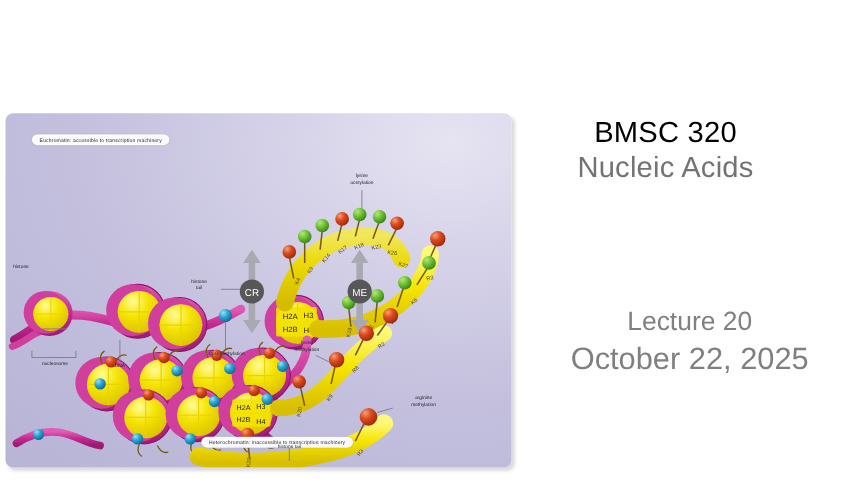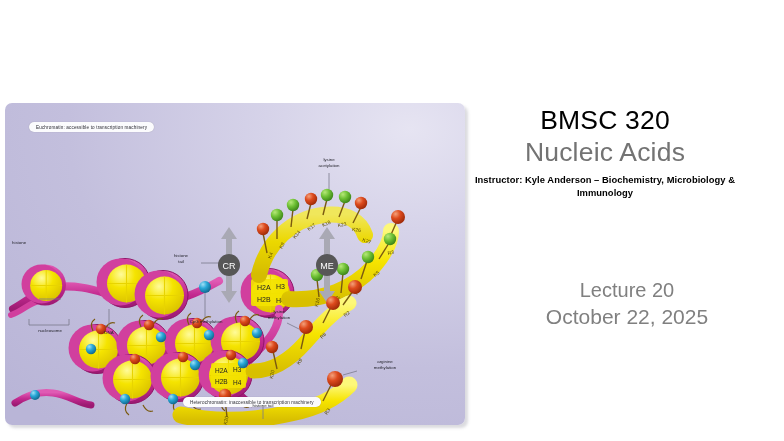--- a/index.html
+++ b/index.html
@@ -35,22 +35,22 @@
 
   
   #title-block{position:absolute;left:448px;top:106px;width:314px;text-align:center;}
   #course-line{font-size:26.5px;color:#000;line-height:1.12;letter-spacing:.2px;}
   #subject-line{font-size:26.5px;color:#737373;line-height:1.2;letter-spacing:.2px;margin-top:1px;}
   #instructor-line{
     font-size:9.4px;font-weight:bold;color:#000;line-height:1.38;margin-top:6px;
     padding:0 14px;letter-spacing:.05px;
   }
   #lecture-block{position:absolute;left:470px;top:277px;width:314px;text-align:center;color:#808080;}
-  #lecture-num{font-size:20px;line-height:1.3;}
-  #lecture-date{font-size:21px;line-height:1.3;}
+  #lecture-num{font-size:24px;line-height:1.3;}
+  #lecture-date{font-size:28px;line-height:1.3;}
 </style>
 </head>
 <body>
 
 <div id="slide">
 
   <div id="figure-panel">
 
     <svg id="figure-svg" viewBox="0 0 460 322" xmlns="http://www.w3.org/2000/svg">
       <defs>
@@ -323,21 +323,20 @@
     <div class="lbl ctr" style="left:352px;top:256px;width:56px;">
       <span>arginine</span><br>
       <span>methylation</span>
     </div>
     <div class="lbl ctr" style="left:228px;top:300px;width:60px;">histone tail</div>
   </div>
 
   <div id="title-block">
     <div id="course-line">BMSC 320</div>
     <div id="subject-line">Nucleic Acids</div>
-    <div id="instructor-line">Instructor: Kyle Anderson – Biochemistry, Microbiology &amp; Immunology</div>
   </div>
 
   <div id="lecture-block">
     <div id="lecture-num">Lecture 20</div>
     <div id="lecture-date">October 22, 2025</div>
   </div>
 
 </div>
 
 </body></html>

